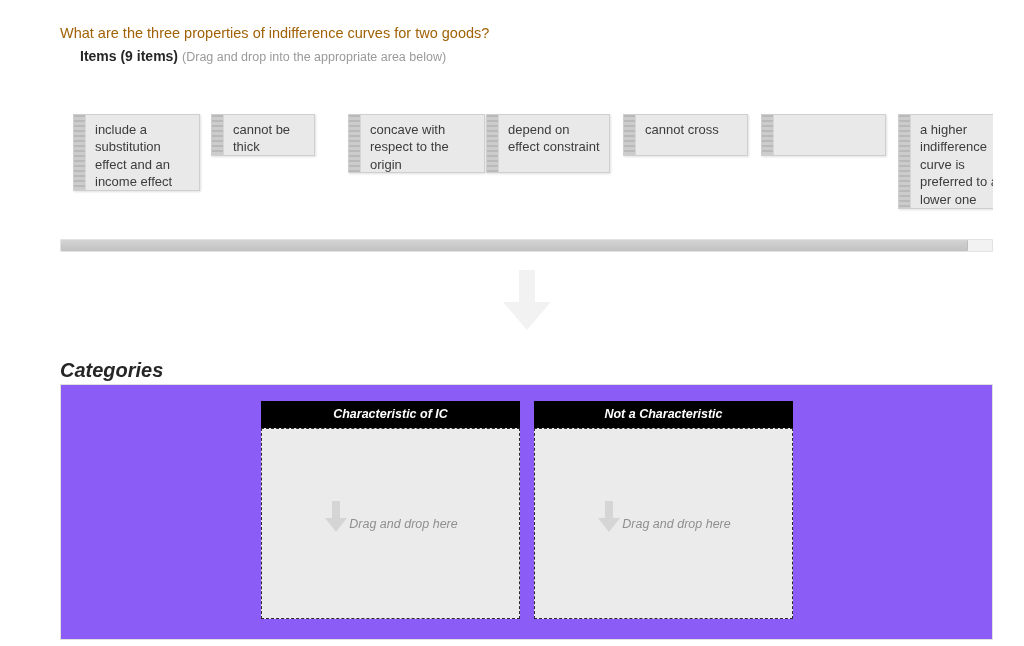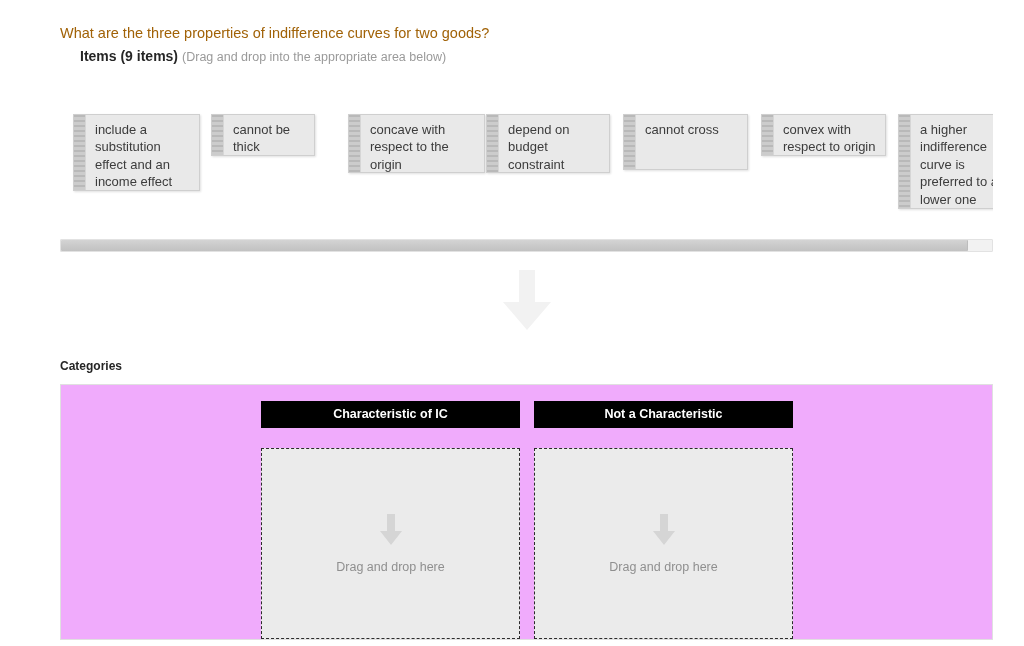--- a/index.html
+++ b/index.html
@@ -123,33 +123,35 @@
     top: 270px;
     width: 60px;
     height: 62px;
   }
 
   
   .categories-title {
     position: absolute;
     left: 60px;
     top: 359px;
-    font-size: 12px;
+    font-size: 20px;
     font-weight: bold;
     color: #262626;
+    font-style: italic;
   }
   .categories-panel {
     position: absolute;
     left: 60px;
     top: 384px;
     width: 933px;
     height: 256px;
     border: 1px solid #e0e0e0;
-    background: #f0abfc;
-    box-sizing: border-box;
+    background: #8b5cf6;
+    box-sizing: border-box;
+    font-style: italic;
   }
   .zones-row {
     position: absolute;
     left: 200px;
     top: 16px;
     display: flex;
     gap: 14px;
   }
   .zone {
     width: 259px;
@@ -162,24 +164,23 @@
     text-align: center;
     padding: 6px 4px 7px 4px;
     line-height: 14px;
   }
   .zone-body {
     height: 191px;
     background: #ebebeb;
     border: 1.6px dashed #2b2b2b;
     box-sizing: border-box;
     display: flex;
-    flex-direction: column;
+    flex-direction: row;
     align-items: center;
     justify-content: center;
-    margin-top: 20px;
   }
   .zone-arrow {
     width: 26px;
     height: 32px;
     margin-bottom: 14px;
   }
   .zone-caption {
     font-size: 12.5px;
     color: #8f8f8f;
   }
@@ -204,29 +205,28 @@
         <div class="item-card" style="left: 151px; width: 104px; height: 42px;">
           <div class="item-handle"></div>
           <div class="item-text">cannot be thick</div>
         </div>
         <div class="item-card" style="left: 288px; width: 137px; height: 59px;">
           <div class="item-handle"></div>
           <div class="item-text">concave with respect to the origin</div>
         </div>
         <div class="item-card" style="left: 426px; width: 124px; height: 59px;">
           <div class="item-handle"></div>
-          <div class="item-text">depend on budget constraint</div>
-        </div>
-        <div class="item-card" style="left: 563px; width: 125px; height: 56px;">
+          <div class="item-text">depend on effect constraint</div>
+        </div>
+        <div class="item-card" style="left: 563px; width: 125px; height: 42px;">
           <div class="item-handle"></div>
           <div class="item-text">cannot cross</div>
         </div>
         <div class="item-card" style="left: 701px; width: 125px; height: 42px;">
           <div class="item-handle"></div>
-          <div class="item-text">convex with respect to origin</div>
         </div>
         <div class="item-card" style="left: 838px; width: 120px; height: 95px;">
           <div class="item-handle"></div>
           <div class="item-text">a higher indifference curve is preferred to a lower one</div>
         </div>
       </div>
   </div>
 
   <div class="scrollbar">
     <div class="scrollbar-thumb"></div>

